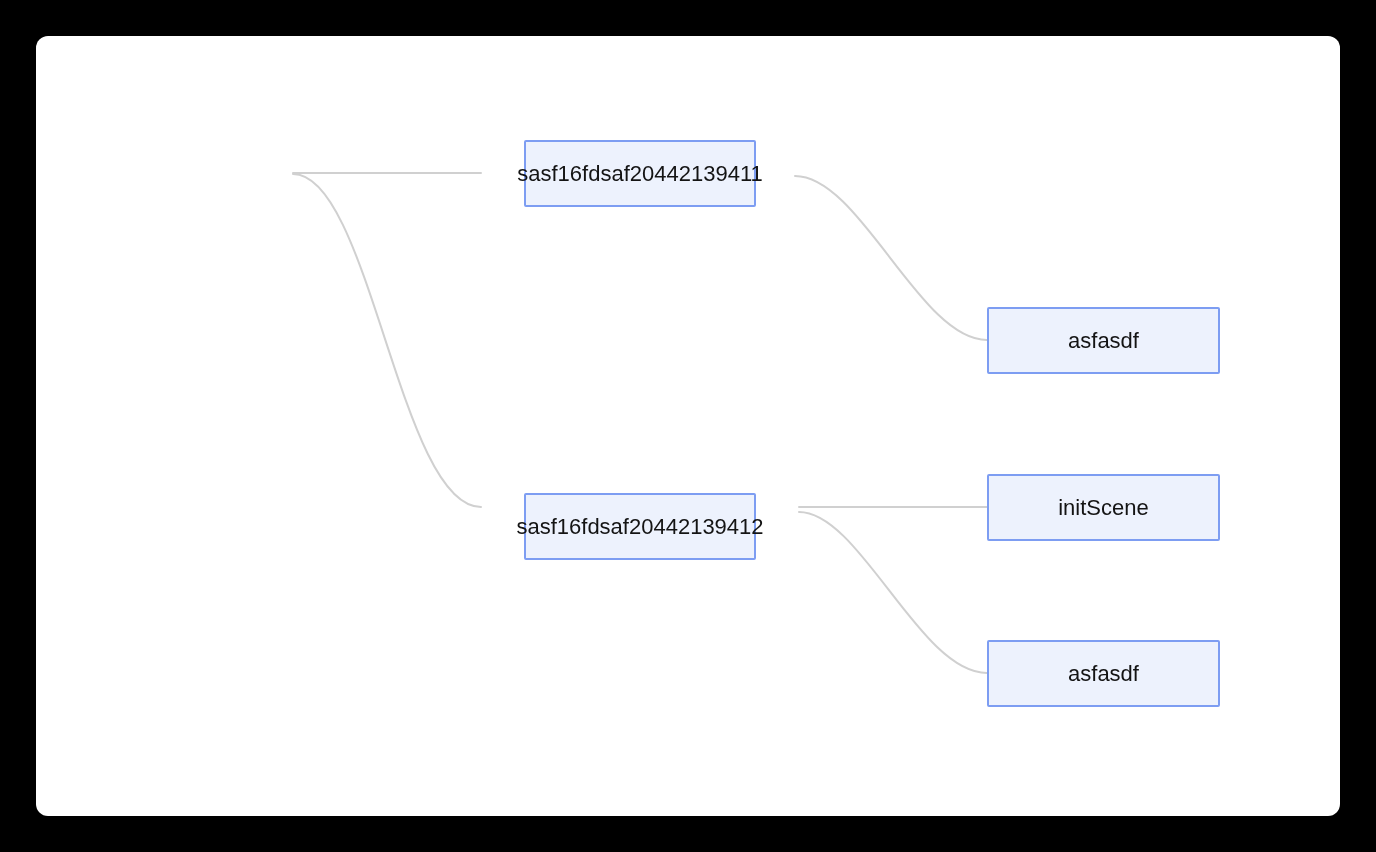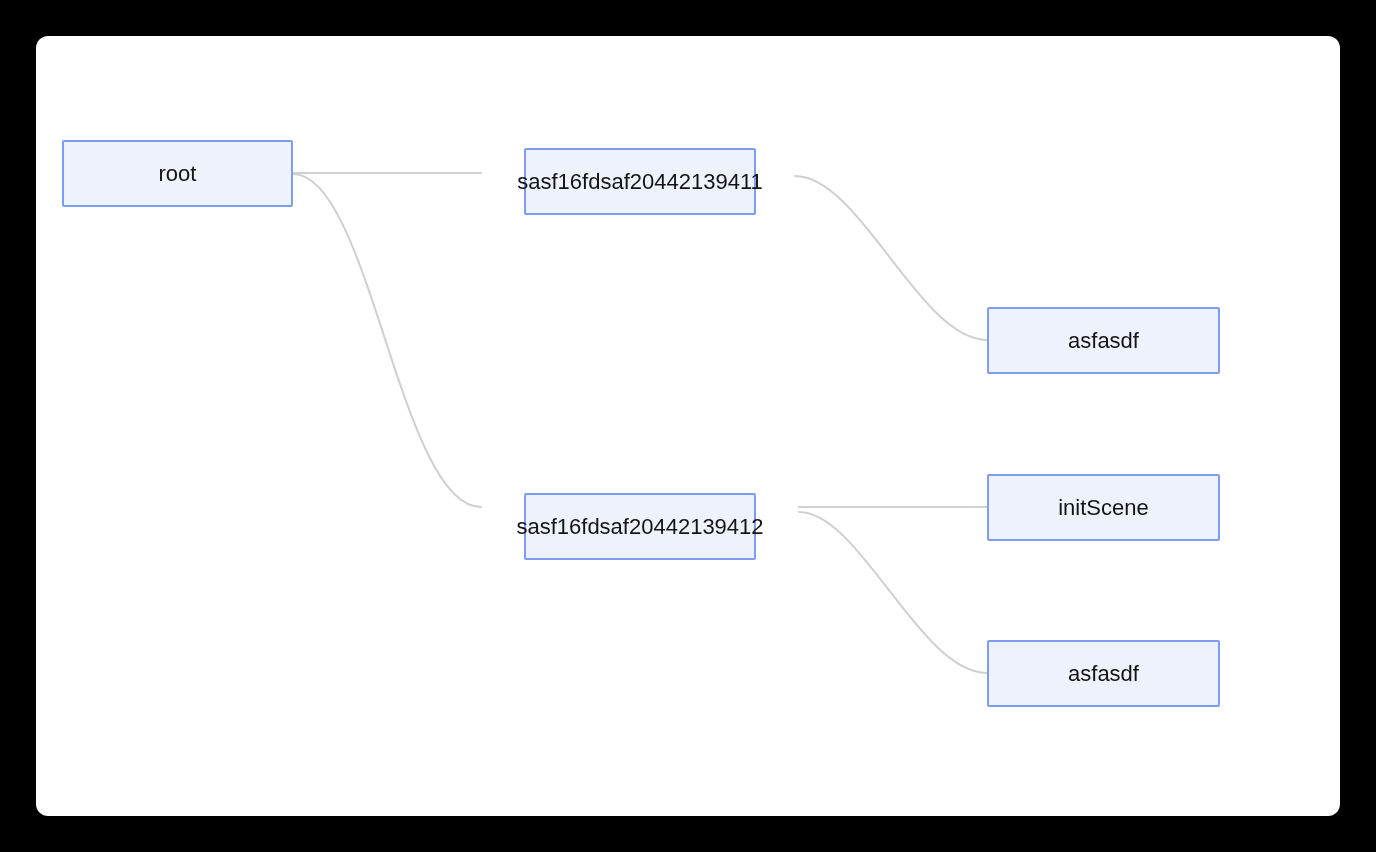--- a/index.html
+++ b/index.html
@@ -47,44 +47,41 @@
     cursor: pointer;
   }
   .node .label {
     white-space: nowrap;
     font-size: 22px;
     color: #141414;
     line-height: 1;
     pointer-events: none;
   }
   .node-root   { left: 62px;  top: 140px; width: 231px; }
-  .node-1      { left: 524px; top: 140px; margin-top: 8px; }
+  .node-1      { left: 524px; top: 140px; }
   .node-2      { left: 524px; top: 493px; align-items: center; }
   .node-1-1    { left: 987px; top: 307px; width: 233px; }
   .node-2-1    { left: 987px; top: 474px; width: 233px; }
   .node-2-2    { left: 987px; top: 640px; width: 233px; }
 </style>
 </head>
 <body>
 
 <div class="stage">
 
   <div class="canvas"></div>
 
   <svg class="edges" viewBox="0 0 1376 852" xmlns="http://www.w3.org/2000/svg">
     <path d="M 293 173 H 481" fill="none" stroke="#d0d0d0" stroke-width="2" stroke-linecap="round"></path>
     <path d="M 293 174 C 370 174, 400 507, 481 507" fill="none" stroke="#d0d0d0" stroke-width="2" stroke-linecap="round"></path>
     <path d="M 795 176 C 860 176, 920 340, 987 340" fill="none" stroke="#d0d0d0" stroke-width="2" stroke-linecap="round"></path>
     <path d="M 799 507 H 987" fill="none" stroke="#d0d0d0" stroke-width="2" stroke-linecap="round"></path>
     <path d="M 799 512 C 860 512, 920 673, 987 673" fill="none" stroke="#d0d0d0" stroke-width="2" stroke-linecap="round"></path>
   </svg>
 
-  <div class="node node-root">
-    <span class="label">root</span>
-  </div>
 
   <div class="node node-1">
     <span class="label">sasf16fdsaf20442139411</span>
   </div>
 
   <div class="node node-2">
     <span class="label">sasf16fdsaf20442139412</span>
   </div>
 
   <div class="node node-1-1">

